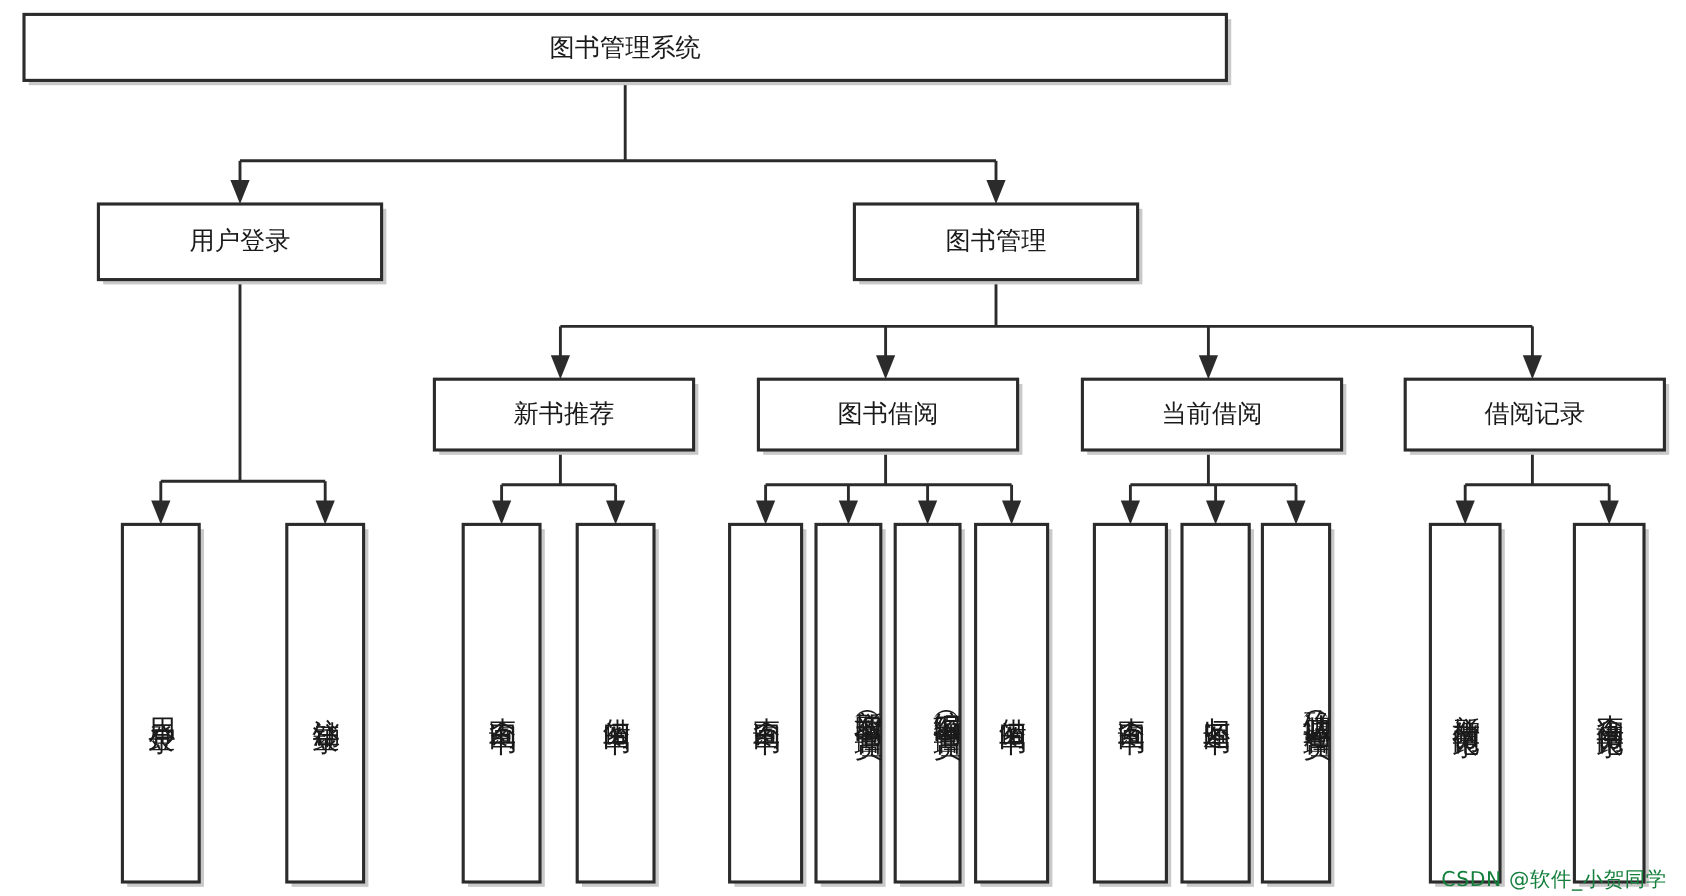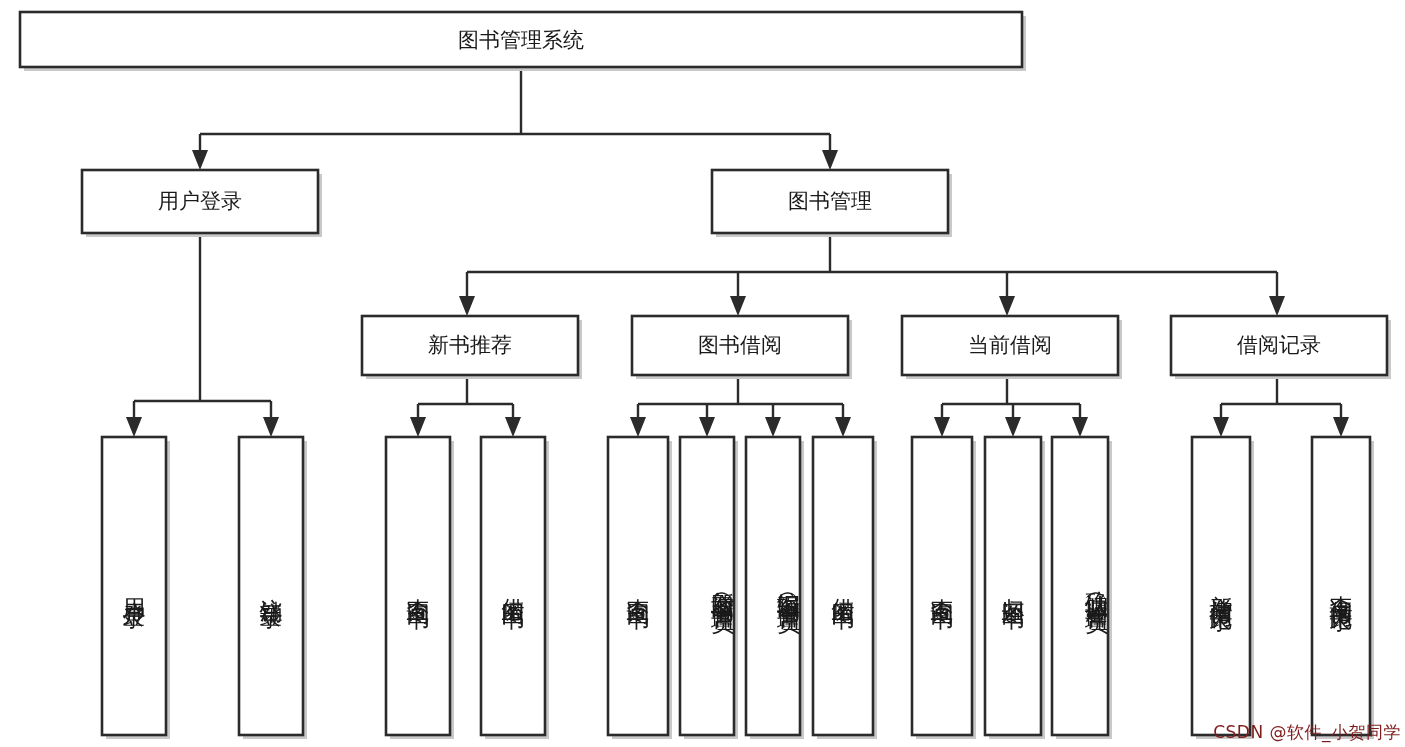--- a/index.html
+++ b/index.html
@@ -58,25 +58,25 @@
     letter-spacing: 3px;
     color: #1a1a1a;
     white-space: nowrap;
     display: flex;
     align-items: center;
     justify-content: center;
     pointer-events: none;
   }
   #watermark {
     position: absolute;
-    right: 4px;
+    right: 16px;
     bottom: 3px;
     font-family: "DejaVu Sans", "Liberation Sans", sans-serif;
     font-size: 17px;
-    color: #7f1d1d;
+    color: #15803d;
     letter-spacing: 0.5px;
     white-space: nowrap;
   }
 </style>
 </head>
 <body>
 
 <div id="diagram-root">
 
   <svg id="tree-svg" viewBox="0 0 1405 747">

